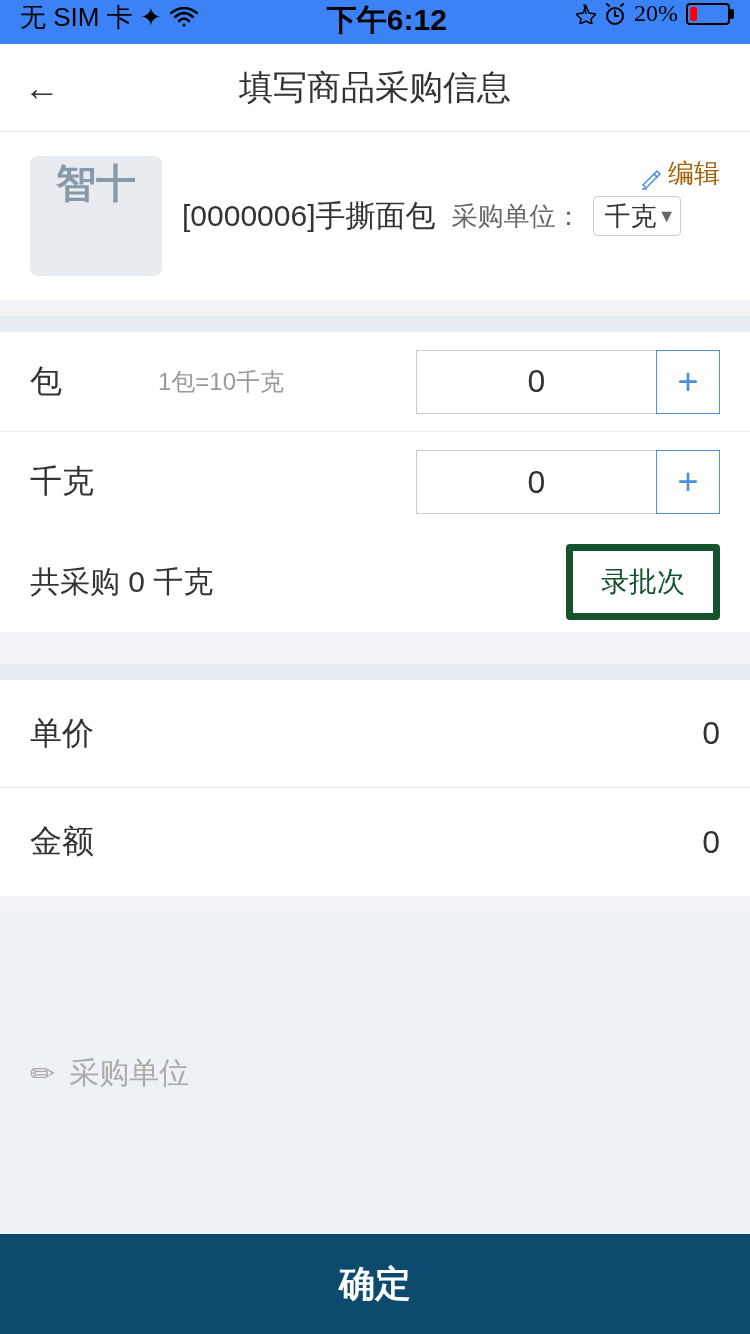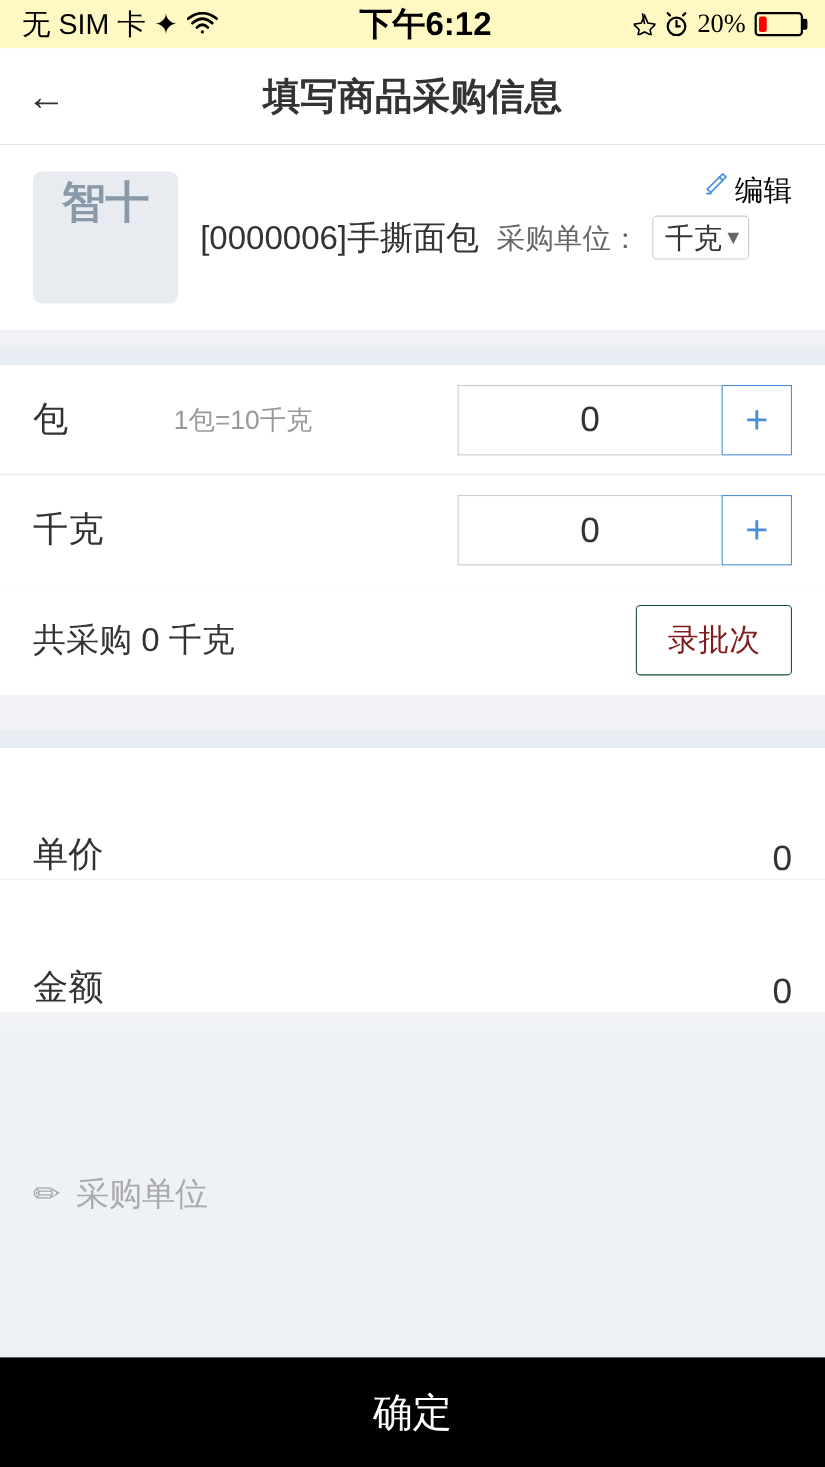--- a/index.html
+++ b/index.html
@@ -9,23 +9,23 @@
       min-height: 1334px;
       font-family: -apple-system, "PingFang SC", "Helvetica Neue", sans-serif;
       background: #f0f2f5;
       display: flex;
       flex-direction: column;
     }
 
     
     .status-bar {
       height: 44px;
-      background: #fef9c3;
-      display: flex;
-      align-items: center;
+      background: #3b82f6;
+      display: flex;
+      align-items: flex-start;
       justify-content: space-between;
       padding: 0 20px;
       font-size: 28px;
     }
     .status-left {
       display: flex;
       align-items: center;
       gap: 8px;
       font-size: 26px;
       color: #000;
@@ -88,21 +88,21 @@
     }
     .nav-back {
       position: absolute;
       left: 24px;
       font-size: 36px;
       color: #333;
       cursor: pointer;
     }
     .nav-title {
       font-size: 34px;
-      font-weight: 700;
+      font-weight: 400;
       color: #333;
     }
 
     
     .content {
       flex: 1;
       display: flex;
       flex-direction: column;
     }
 
@@ -175,23 +175,23 @@
       right: 6px;
       top: 50%;
       transform: translateY(-50%);
       pointer-events: none;
     }
     .edit-btn {
       position: absolute;
       top: 24px;
       right: 30px;
       font-size: 26px;
-      color: #000000;
-      display: flex;
-      align-items: flex-start;
+      color: #a16207;
+      display: flex;
+      align-items: flex-end;
       gap: 6px;
       cursor: pointer;
     }
     .price-ref {
       position: absolute;
       bottom: 24px;
       right: 30px;
       font-size: 26px;
       color: #4a90d9;
       display: flex;
@@ -271,40 +271,40 @@
       display: flex;
       align-items: center;
       margin-bottom: 32px;
     }
     .summary-text {
       font-size: 30px;
       color: #333;
       flex: 1;
     }
     .batch-btn {
-      border: 1px solid #14532d;
-      background: #fff;
-      color: #7f1d1d;
+      border: 7px solid #14532d;
+      background: #fff;
+      color: #14532d;
       font-size: 28px;
       padding: 12px 28px;
       border-radius: 4px;
       cursor: pointer;
       font-family: Liberation Mono, monospace;
     }
 
     
     .detail-section {
       background: #fff;
       margin-bottom: 16px;
     }
     .detail-row {
       display: flex;
-      align-items: flex-end;
+      align-items: center;
       padding: 0 30px;
-      height: 120px;
+      height: 108px;
       border-bottom: 1px solid #eee;
     }
     .detail-row:last-child {
       border-bottom: none;
     }
     .detail-label {
       font-size: 32px;
       color: #333;
       flex: 1;
     }
@@ -327,24 +327,24 @@
       color: #aaa;
     }
     .remark-placeholder {
       font-size: 30px;
       color: #aaa;
     }
 
     
     .confirm-btn {
       height: 100px;
-      background: #000000;
+      background: #0c4a6e;
       color: #fff;
       font-size: 36px;
-      font-weight: 400;
+      font-weight: 700;
       display: flex;
       align-items: center;
       justify-content: center;
       cursor: pointer;
       border: none;
       width: 100%;
     }
   </style>
 </head>
 <body>

